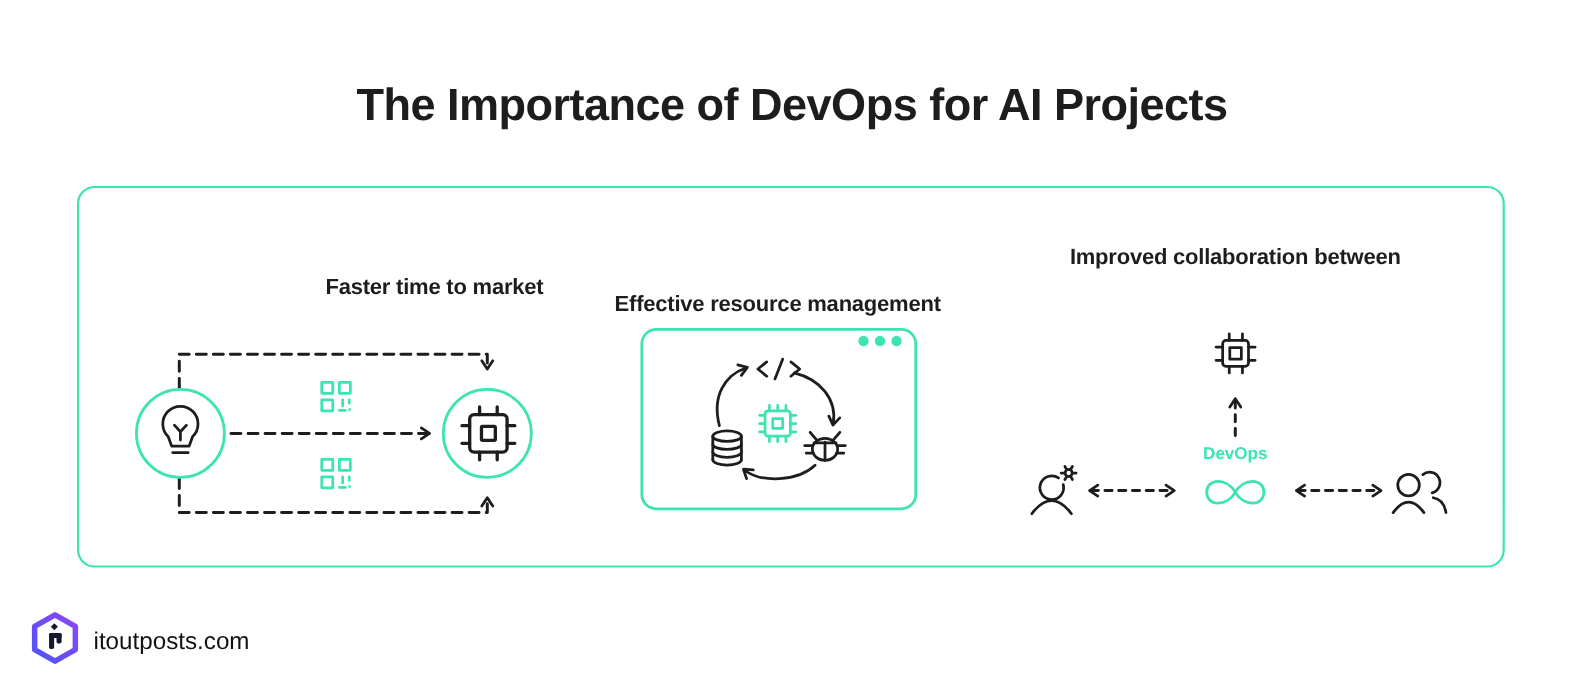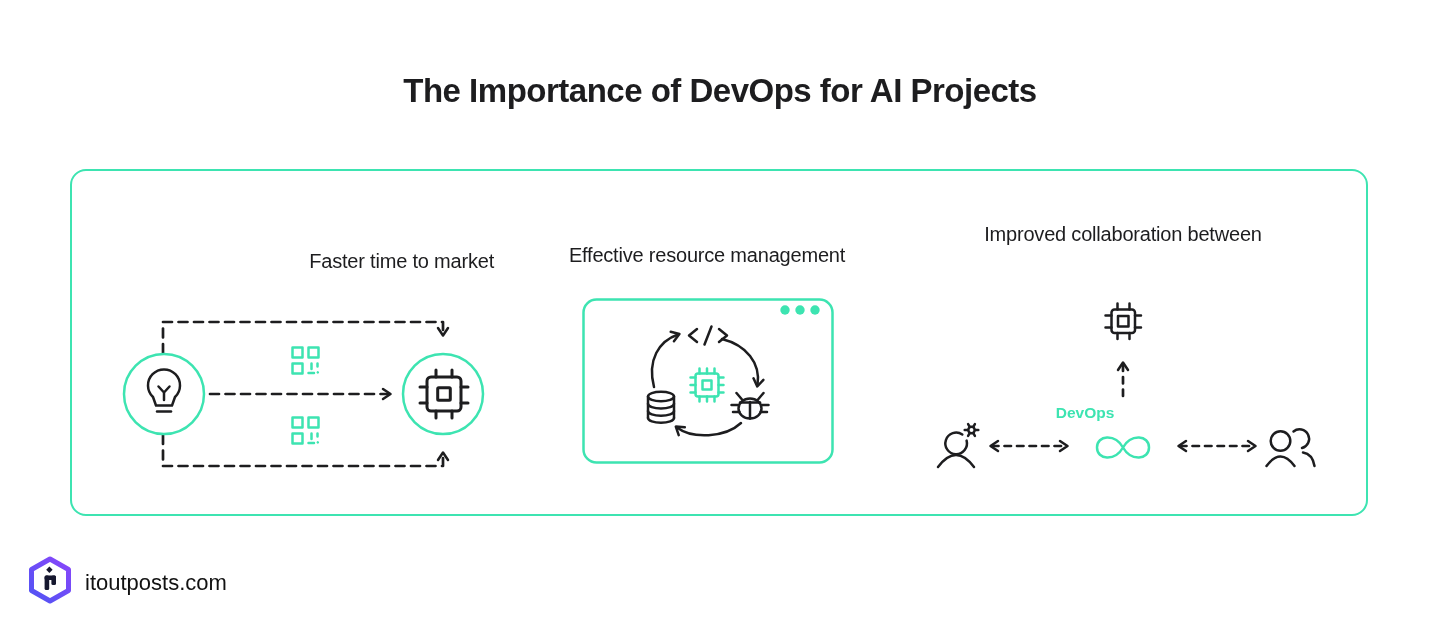--- a/index.html
+++ b/index.html
@@ -10,35 +10,35 @@
     --logo-glyph:#16182F;
   }
   *{box-sizing:border-box;}
   html,body{margin:0;padding:0;}
   body{
     width:1440px;height:622px;position:relative;background:#ffffff;
     font-family:"Liberation Sans",sans-serif;color:var(--ink);overflow:hidden;
   }
   .title{
     position:absolute;top:72px;left:0;width:100%;margin:0;
-    text-align:center;font-size:33px;font-weight:700;letter-spacing:-0.5px;color:var(--ink);
+    text-align:center;font-size:41px;font-weight:700;letter-spacing:-0.5px;color:var(--ink);
   }
   .panel{
     position:absolute;left:70px;top:169px;width:1298px;height:347px;
     border:2.5px solid var(--accent);border-radius:16px;background:#fff;
   }
   .sec-heading{
-    position:absolute;font-size:20px;font-weight:400;text-align:center;
+    position:absolute;font-size:20px;font-weight:700;text-align:center;
     line-height:29px;color:var(--ink);letter-spacing:-0.2px;
   }
   .sec-heading.one{left:114px;top:247px;width:380px;text-align:right;}
-  .sec-heading.two{left:517px;top:241px;width:380px;}
+  .sec-heading.two{left:517px;top:263px;width:380px;}
   .sec-heading.three{left:923px;top:220px;width:400px;}
   .devops-label{
-    position:absolute;left:1035px;top:404px;width:100px;text-align:center;
+    position:absolute;left:1073px;top:404px;width:100px;text-align:center;
     font-size:15.5px;font-weight:700;color:var(--accent);
   }
   .brand-text{
     position:absolute;left:85px;top:570px;font-size:22px;color:#121212;
   }
   svg{position:absolute;overflow:visible;}
   #diag1{left:100px;top:300px;}
   #diag2{left:575px;top:292px;}
   #diag3{left:925px;top:298px;}
   #logo{left:29px;top:557px;}

